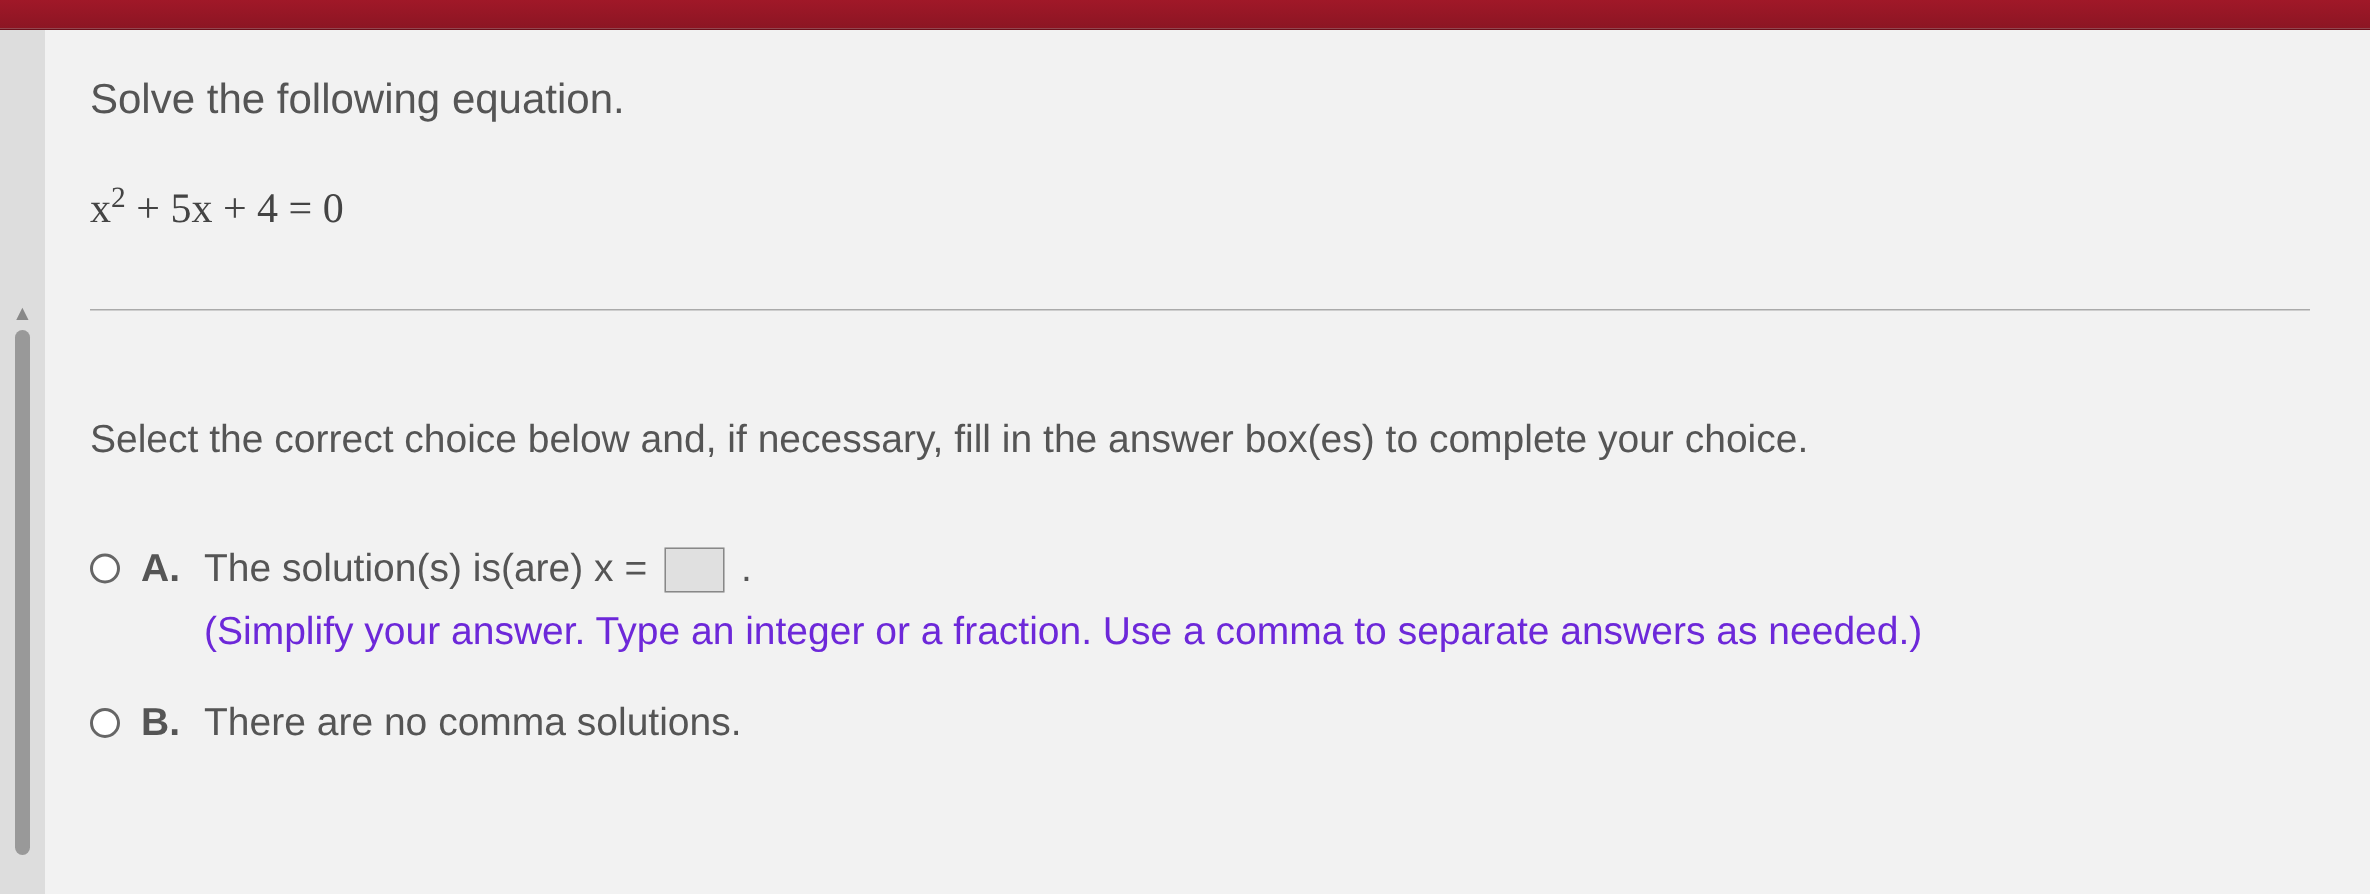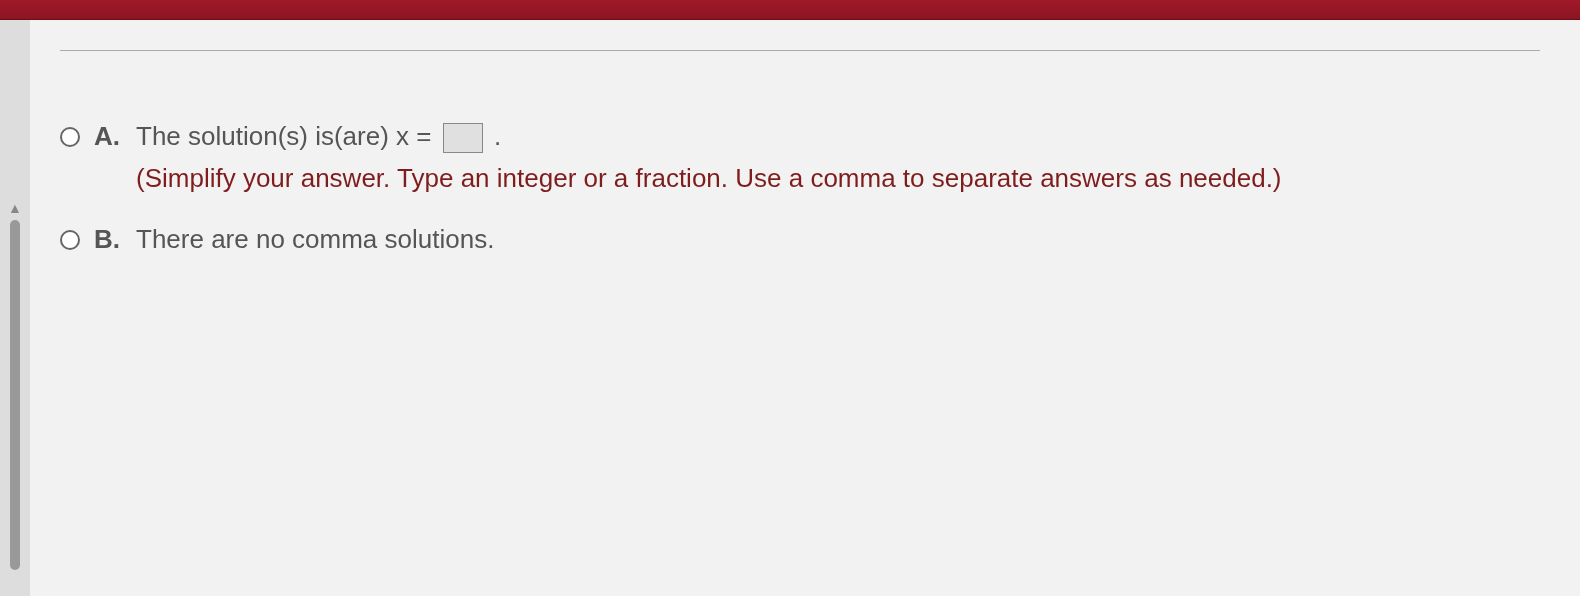--- a/index.html
+++ b/index.html
@@ -110,39 +110,44 @@
       width: 40px;
       height: 30px;
       border: 1px solid #888;
       background: #e0e0e0;
       vertical-align: middle;
       margin: 0 4px;
     }
     .hint {
       display: block;
       margin-top: 10px;
-      color: #7f1d1d;
+      color: #6d28d9;
     }
   </style>
 </head>
 <body>
 
 <div class="top-bar"></div>
 
 <div class="page-wrap">
   <div class="left-gutter">
     <div class="scroll-arrow">▲</div>
     <div class="scroll-track"></div>
   </div>
 
   <div class="content">
+    <div class="prompt">Solve the following equation.</div>
 
+    <div class="equation">
+      <span>x</span><sup>2</sup><span> + 5x + 4 = 0</span>
+    </div>
 
     <hr class="divider">
 
+    <div class="instruction">Select the correct choice below and, if necessary, fill in the answer box(es) to complete your choice.</div>
 
     <div class="choice-row">
       <div class="radio"></div>
       <div class="choice-letter">A.</div>
       <div class="choice-body">
         <span class="choice-text">The solution(s) is(are) x = </span>
         <span class="answer-box"></span>
         <span class="choice-text"> .</span>
         <span class="hint">(Simplify your answer. Type an integer or a fraction. Use a comma to separate answers as needed.)</span>
       </div>

